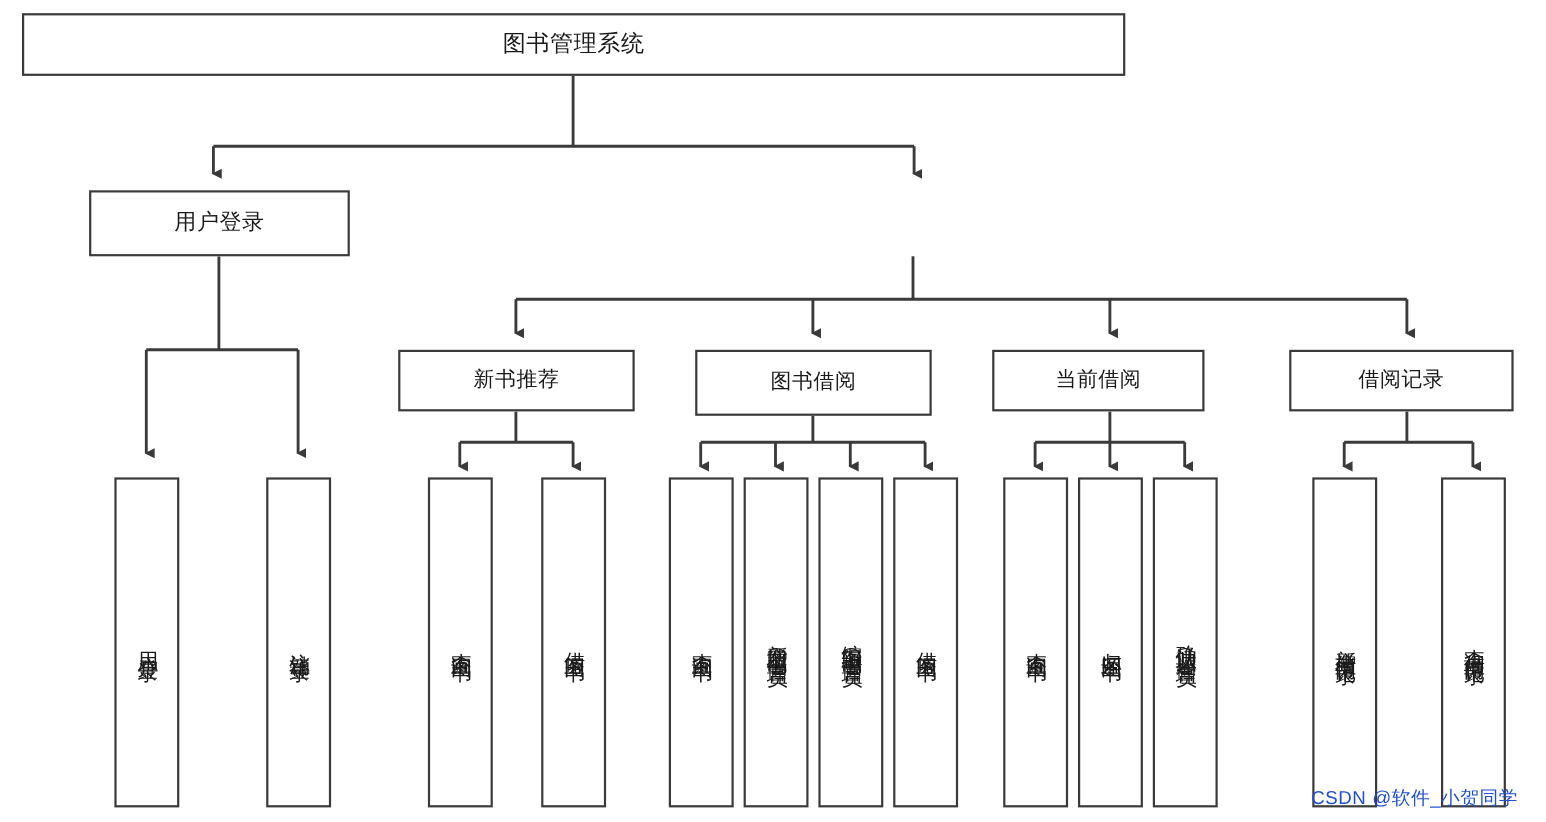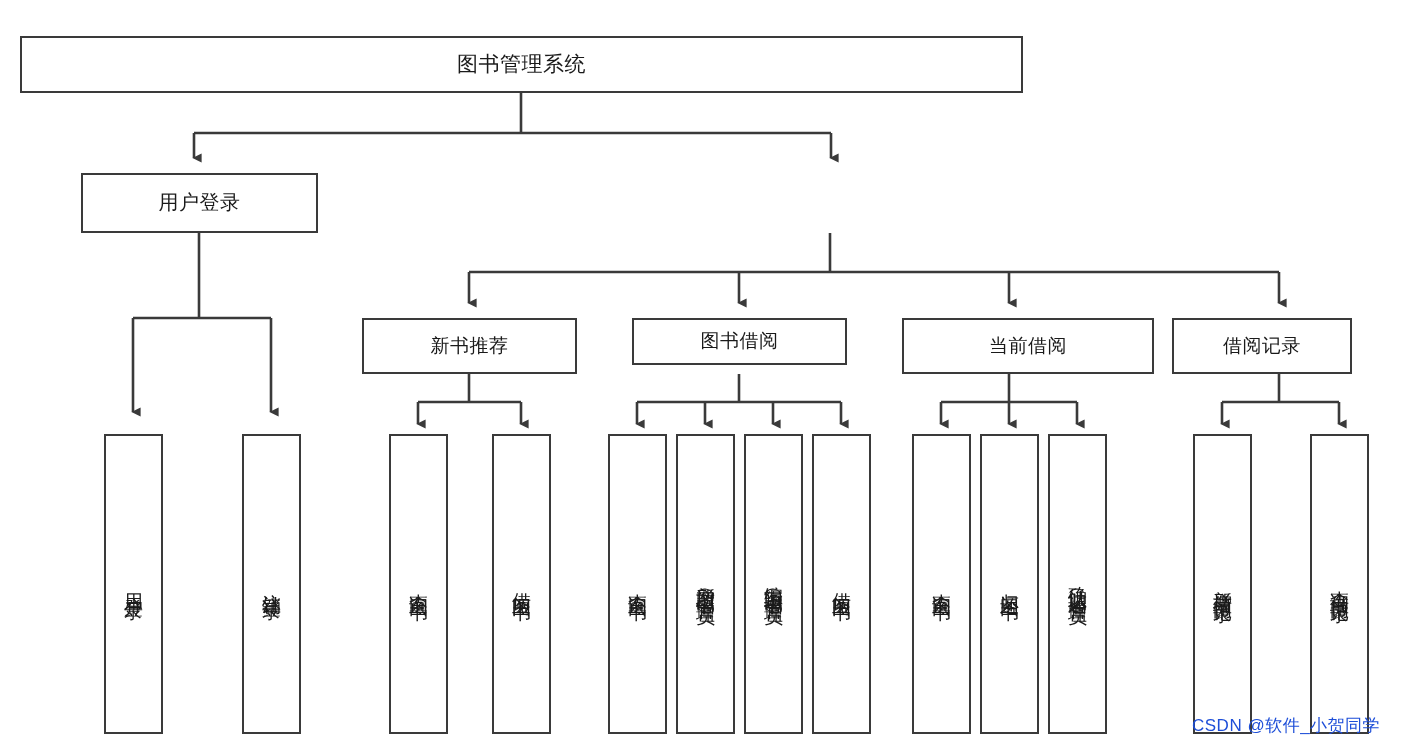--- a/index.html
+++ b/index.html
@@ -40,21 +40,20 @@
   .node-label {
     display: block;
     text-align: center;
     line-height: 1.18;
     letter-spacing: 0.5px;
     white-space: nowrap;
   }
   
   .node-root {
     font-size: 21px;
-    margin-top: 24px;
   }
   
   .node-l2 {
     font-size: 20px;
   }
   
   .node-l3 {
     font-size: 19px;
   }
   
@@ -143,29 +142,29 @@
 
   <div class="node node-l2" style="left:81px; top:173px; width:237px; height:60px;">
     <span class="node-label">用户登录</span>
   </div>
 
 
   <div class="node node-l3" style="left:362px; top:318px; width:215px; height:56px;">
     <span class="node-label">新书推荐</span>
   </div>
 
-  <div class="node node-l3" style="left:632px; top:318px; width:215px; height:47px;">
+  <div class="node node-l3" style="left:632px; top:318px; width:215px; height:60px;">
     <span class="node-label">图书借阅</span>
   </div>
 
-  <div class="node node-l3" style="left:902px; top:318px; width:252px; height:56px;">
+  <div class="node node-l3" style="left:902px; top:318px; width:193px; height:56px;">
     <span class="node-label">当前借阅</span>
   </div>
 
-  <div class="node node-l3" style="left:1172px; top:318px; width:180px; height:56px;">
+  <div class="node node-l3" style="left:1172px; top:318px; width:204px; height:56px;">
     <span class="node-label">借阅记录</span>
   </div>
 
   <div class="node node-leaf" style="left:104px; top:434px; width:59px; height:300px;">
     <span class="node-label">用户登录</span>
   </div>
 
   <div class="node node-leaf" style="left:242px; top:434px; width:59px; height:300px;">
     <span class="node-label">注销登录</span>
   </div>

